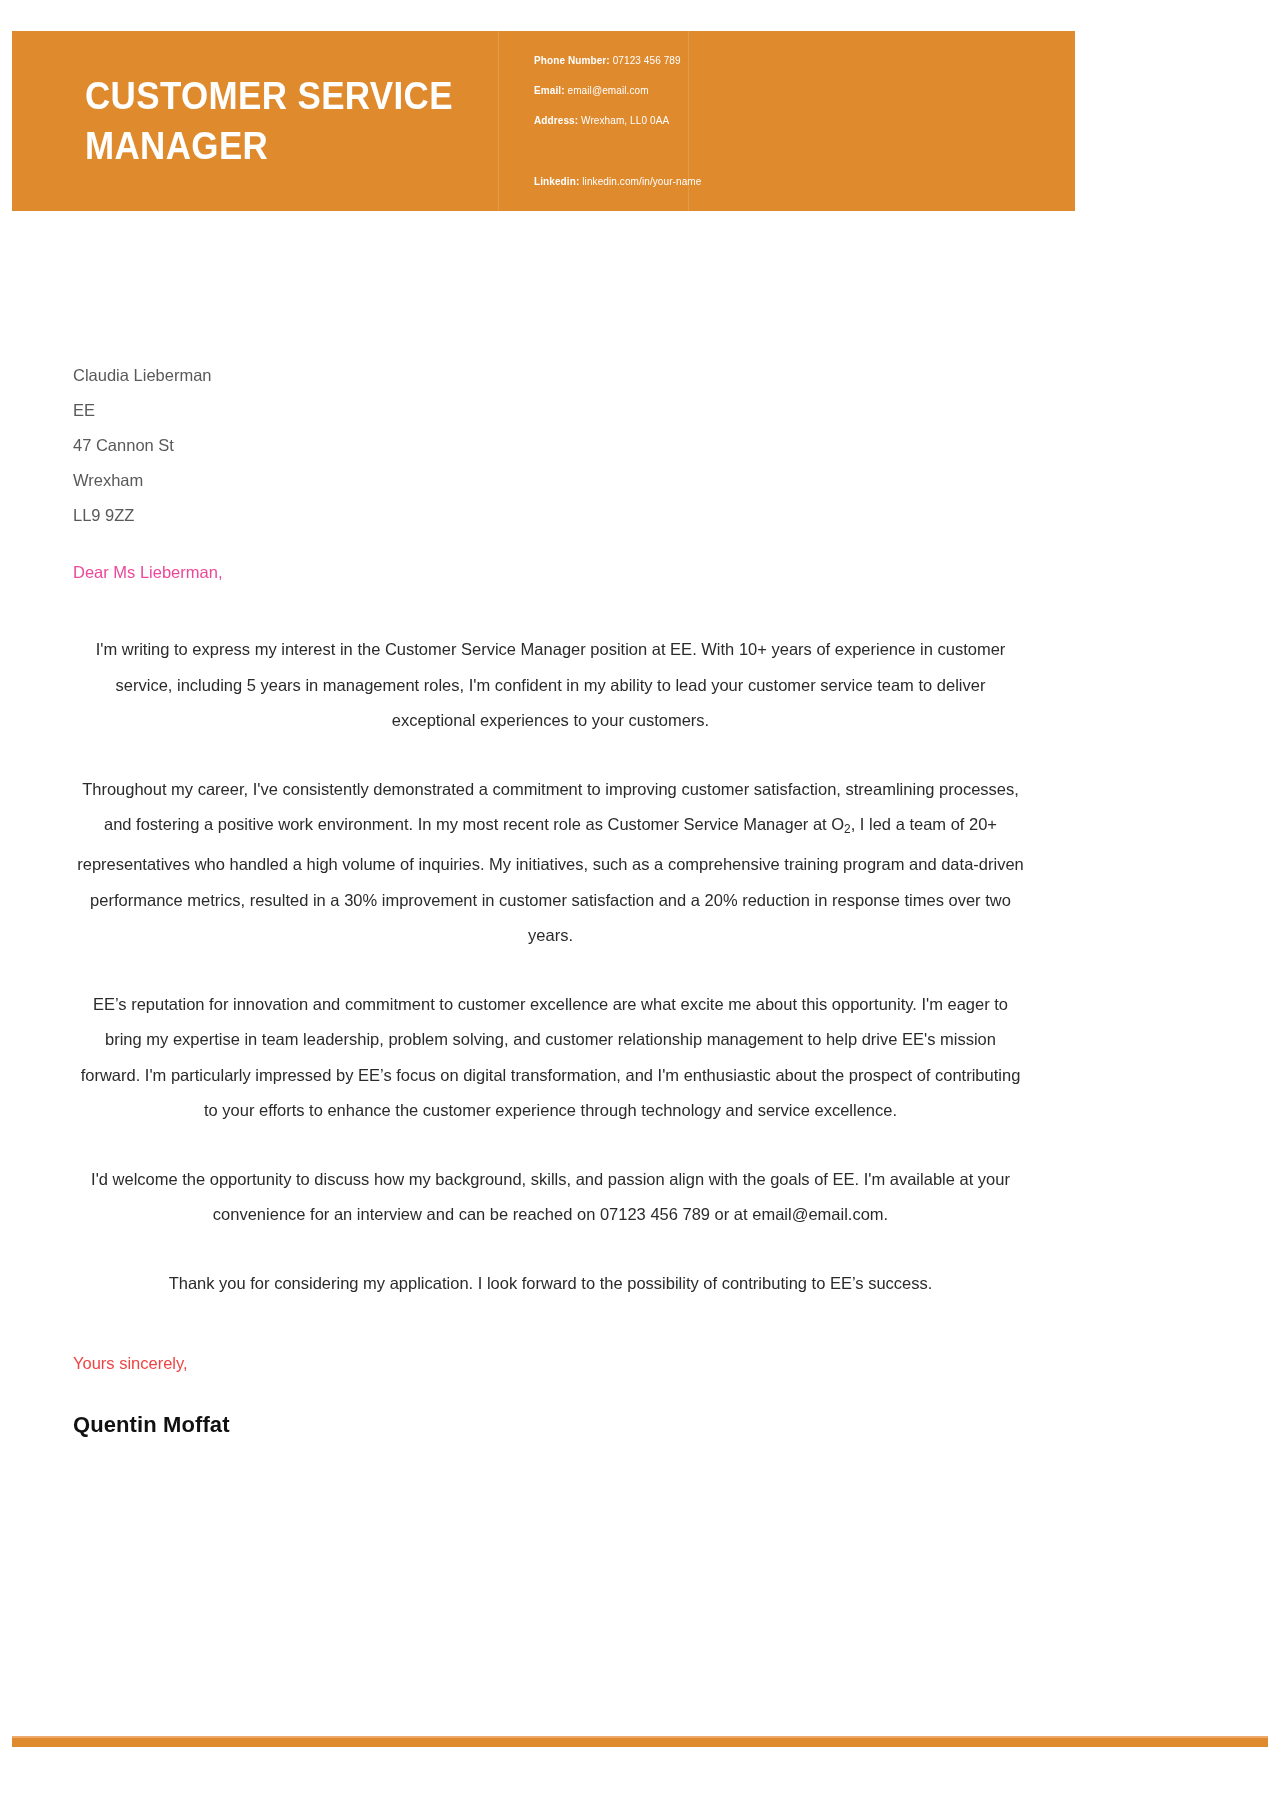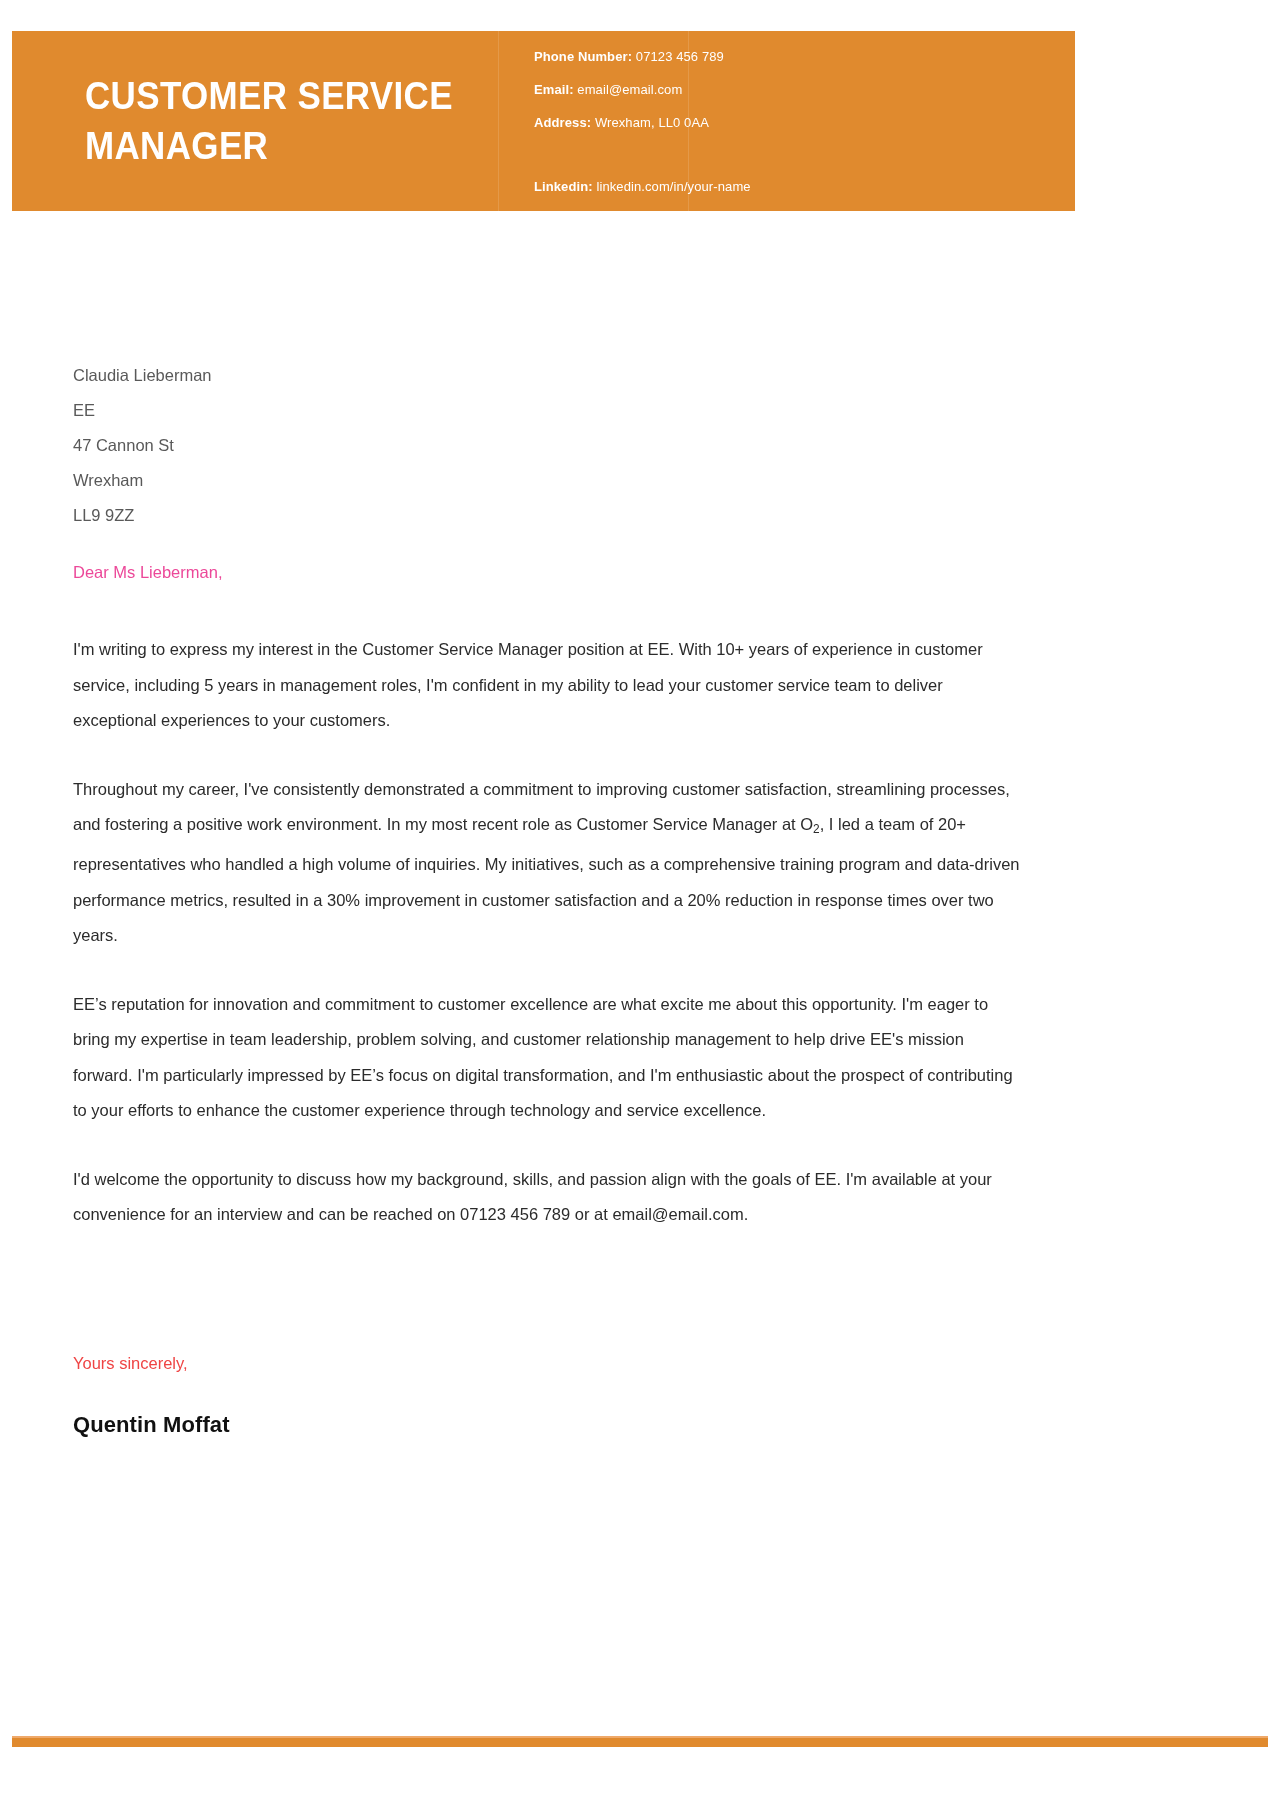--- a/index.html
+++ b/index.html
@@ -65,21 +65,21 @@
   .header-contact-zone {
     flex: 1;
     display: flex;
     flex-direction: column;
     justify-content: center;
     padding-left: 36px;
     padding-right: 10px;
   }
 
   .contact-line {
-    font-size: 13px;
+    font-size: 10px;
     line-height: 1;
     color: #ffffff;
     margin-bottom: 20px;
     white-space: nowrap;
     letter-spacing: 0.1px;
   }
   .contact-line:last-child { margin-bottom: 0; margin-top: 31px; }
 
   .contact-label {
     font-weight: 700;
@@ -121,21 +121,21 @@
   }
 
   .body-copy {
     position: absolute;
     left: 73px;
     top: 632px;
     width: 955px;
     font-size: 16.5px;
     color: #2b2b2b;
     line-height: 35.5px;
-    text-align: left;
+    text-align: center;
   }
 
   .body-copy p {
     margin: 0 0 33px 0;
   }
   .body-copy p:last-child { margin-bottom: 0; }
 
   .closing {
     position: absolute;
     left: 73px;
@@ -219,20 +219,21 @@
     <div>LL9 9ZZ</div>
   </div>
 
   <div class="salutation">Dear Ms Lieberman,</div>
 
   <div class="body-copy">
     <p>I'm writing to express my interest in the Customer Service Manager position at EE. With 10+ years of experience in customer service, including 5 years in management roles, I'm confident in my ability to lead your customer service team to deliver exceptional experiences to your customers.</p>
     <p><span>Throughout my career, I've consistently demonstrated a commitment to improving customer satisfaction, streamlining processes, and fostering a positive work environment. In my most recent role as Customer Service Manager at O</span><sub>2</sub><span>, I led a team of 20+ representatives who handled a high volume of inquiries. My initiatives, such as a comprehensive training program and data-driven performance metrics, resulted in a 30% improvement in customer satisfaction and a 20% reduction in response times over two years.</span></p>
     <p>EE’s reputation for innovation and commitment to customer excellence are what excite me about this opportunity. I'm eager to bring my expertise in team leadership, problem solving, and customer relationship management to help drive EE's mission forward. I'm particularly impressed by EE’s focus on digital transformation, and I'm enthusiastic about the prospect of contributing to your efforts to enhance the customer experience through technology and service excellence.</p>
     <p>I'd welcome the opportunity to discuss how my background, skills, and passion align with the goals of EE. I'm available at your convenience for an interview and can be reached on 07123 456 789 or at email@email.com.</p>
+    <p>Thank you for considering my application. I look forward to the possibility of contributing to EE’s success.</p>
   </div>
 
   <div class="closing">Yours sincerely,</div>
   <div class="signature-name">Quentin Moffat</div>
 
   <div class="footer-bar-hilite"></div>
   <div class="footer-bar"></div>
 
 </div>
 

